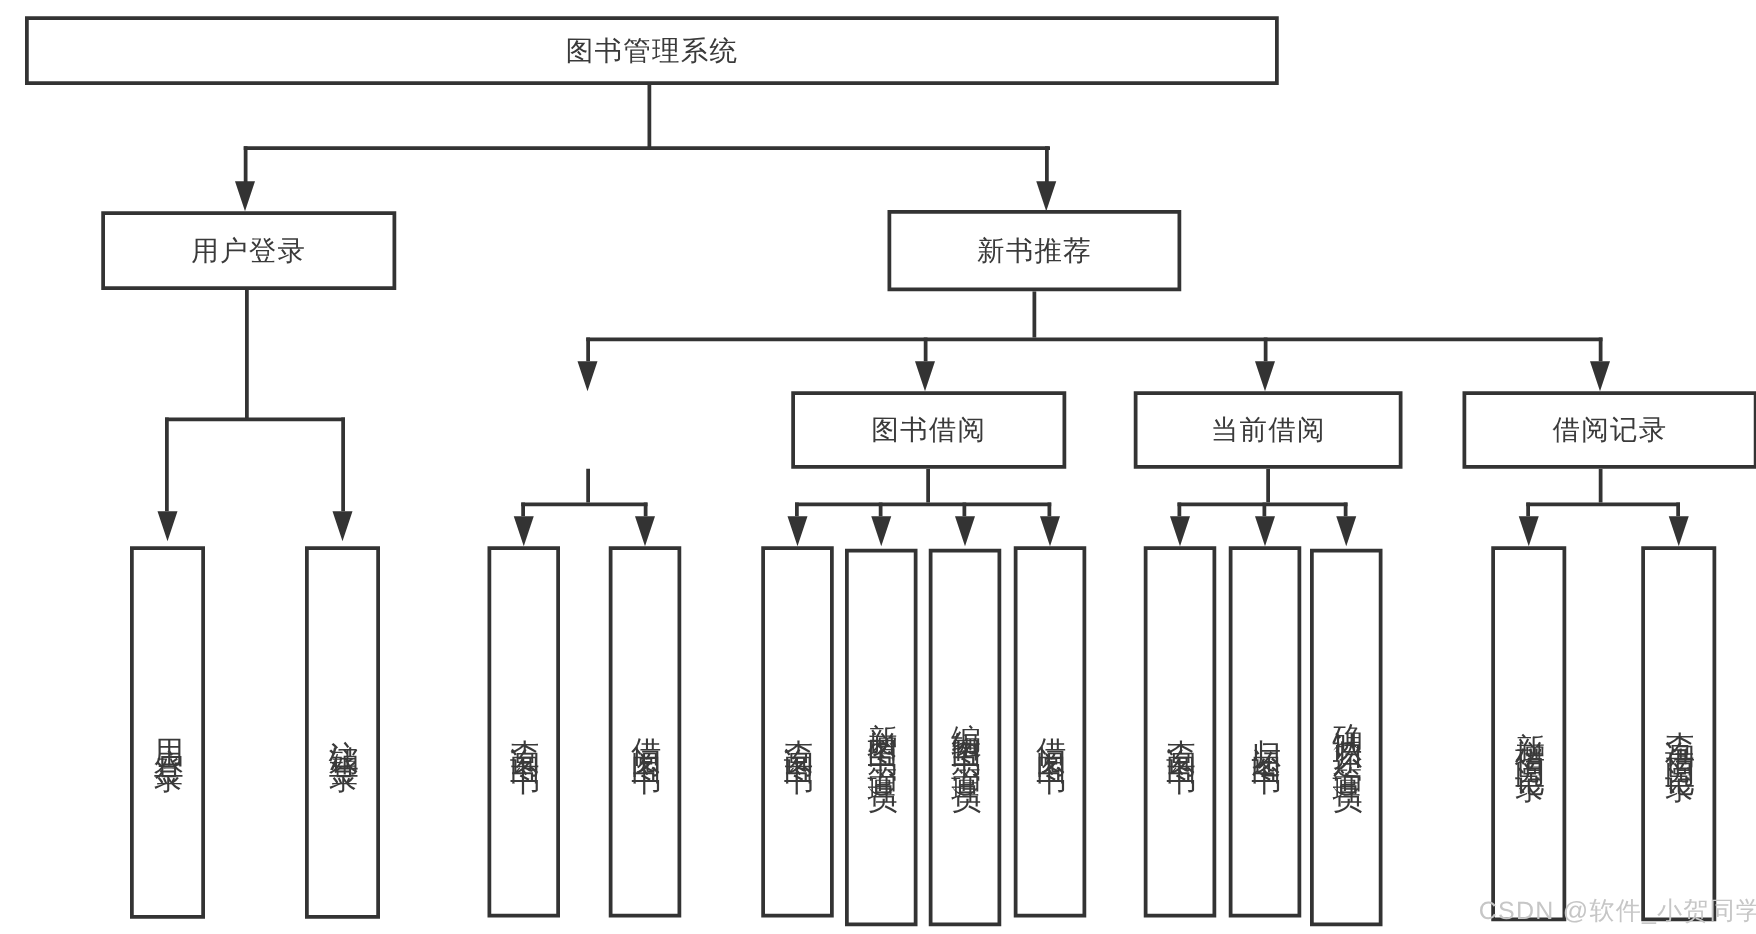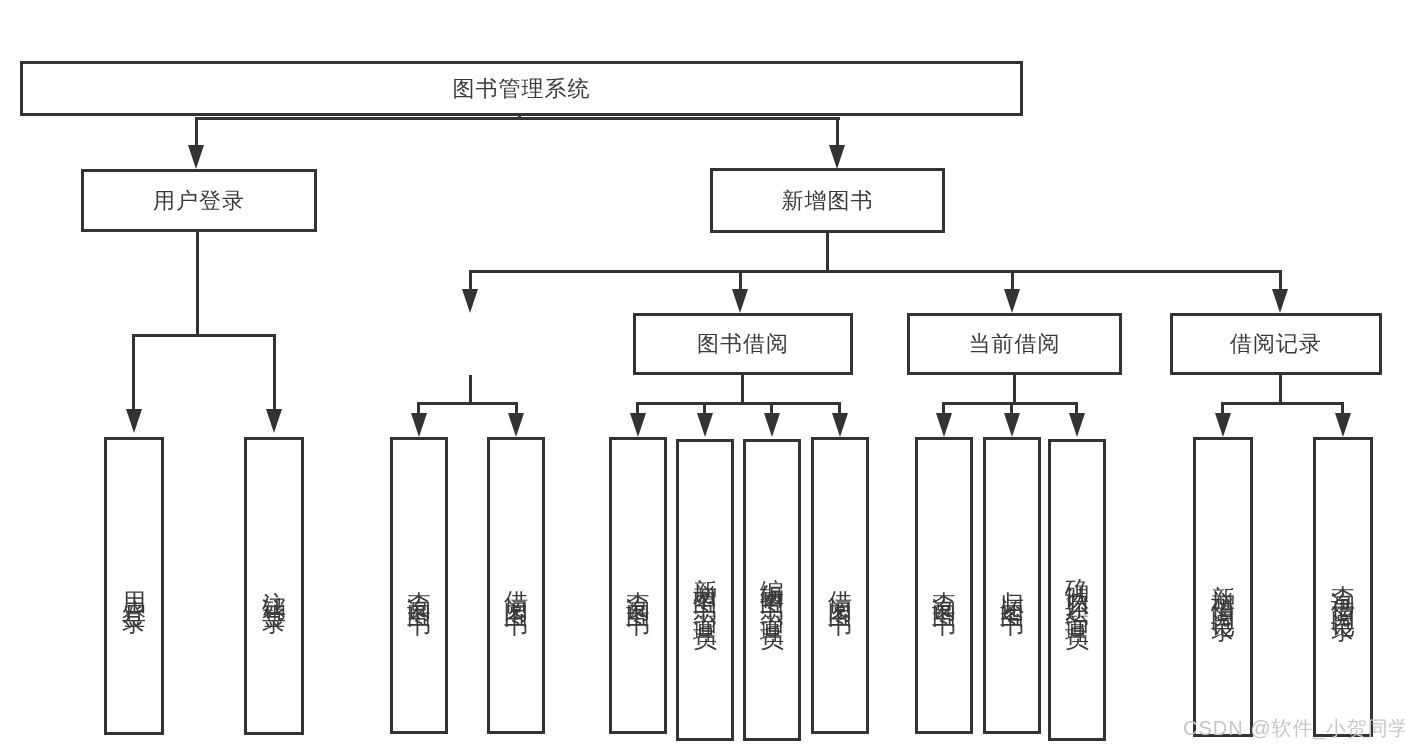--- a/index.html
+++ b/index.html
@@ -61,36 +61,36 @@
     letter-spacing:1px;
     z-index:5;
     white-space:nowrap;
   }
 </style>
 </head>
 <body>
 
 <div class="canvas">
 
-  <div class="node" style="left:20px;top:13px;width:1003px;height:55px;margin-top:48px;">
+  <div class="node" style="left:20px;top:13px;width:1003px;height:55px;">
     <span>图书管理系统</span>
   </div>
 
   <div class="vline" style="left:518px;top:68px;height:50px;"></div>
   <div class="hline" style="left:195px;top:117px;width:645px;"></div>
   <div class="vline" style="left:195px;top:117px;height:30px;"></div>
   <div class="arrow" style="left:188px;top:145px;"></div>
   <div class="vline" style="left:836px;top:117px;height:30px;"></div>
   <div class="arrow" style="left:829px;top:145px;"></div>
 
   <div class="node" style="left:81px;top:169px;width:236px;height:63px;">
     <span>用户登录</span>
   </div>
   <div class="node" style="left:710px;top:168px;width:235px;height:65px;">
-    <span>新增图书</span>
+    <span>新书推荐</span>
   </div>
 
   <div class="vline" style="left:196px;top:232px;height:104px;"></div>
   <div class="hline" style="left:132px;top:334px;width:144px;"></div>
   <div class="vline" style="left:132px;top:334px;height:75px;"></div>
   <div class="arrow" style="left:126px;top:409px;"></div>
   <div class="vline" style="left:273px;top:334px;height:75px;"></div>
   <div class="arrow" style="left:266px;top:409px;"></div>
 
   <div class="vline" style="left:826px;top:233px;height:37px;"></div>
@@ -103,21 +103,21 @@
   <div class="arrow" style="left:1004px;top:289px;"></div>
   <div class="vline" style="left:1279px;top:270px;height:19px;"></div>
   <div class="arrow" style="left:1272px;top:289px;"></div>
 
   <div class="node" style="left:907px;top:313px;width:215px;height:62px;">
     <span>当前借阅</span>
   </div>
   <div class="node" style="left:633px;top:313px;width:220px;height:62px;">
     <span>图书借阅</span>
   </div>
-  <div class="node" style="left:1170px;top:313px;width:212px;height:62px;">
+  <div class="node" style="left:1170px;top:313px;width:236px;height:62px;">
     <span>借阅记录</span>
   </div>
 
   <div class="vline" style="left:469px;top:375px;height:27px;"></div>
   <div class="hline" style="left:417px;top:402px;width:101px;"></div>
   <div class="vline" style="left:417px;top:402px;height:11px;"></div>
   <div class="arrow" style="left:411px;top:413px;"></div>
   <div class="vline" style="left:515px;top:402px;height:11px;"></div>
   <div class="arrow" style="left:508px;top:413px;"></div>
 

